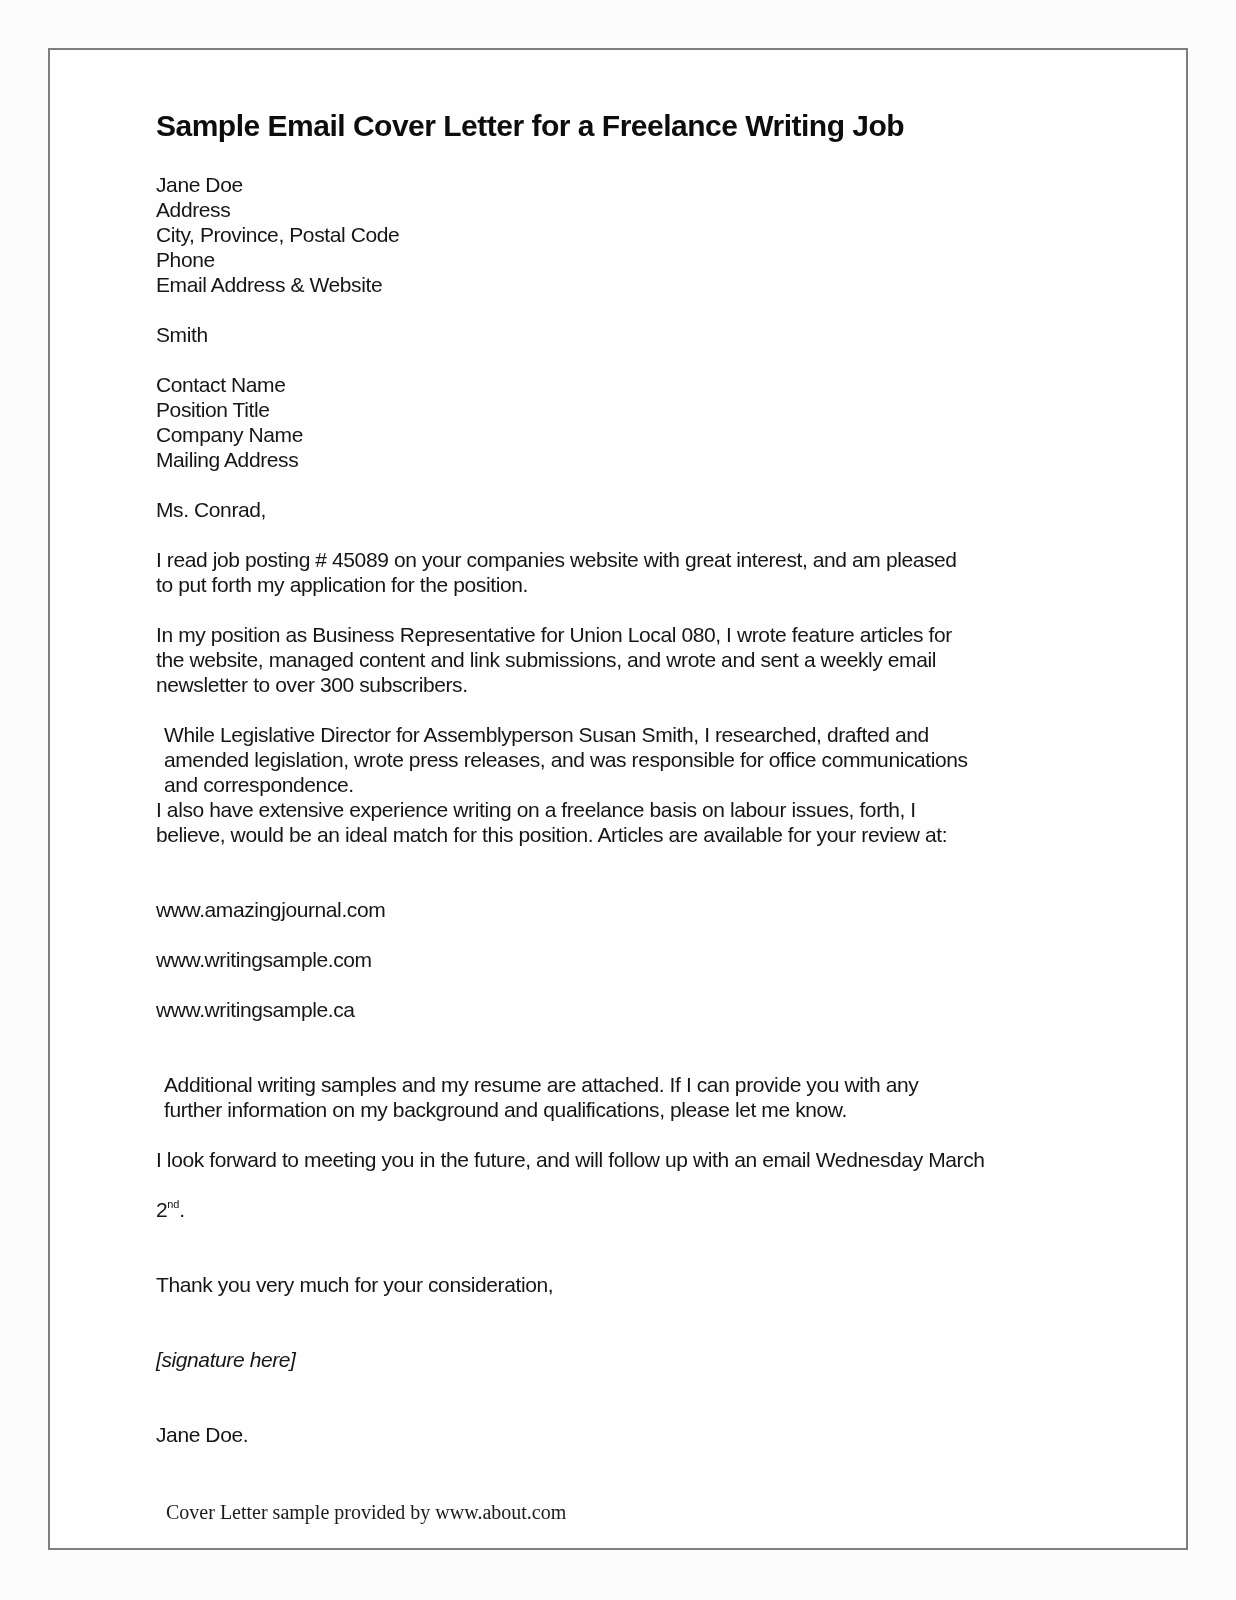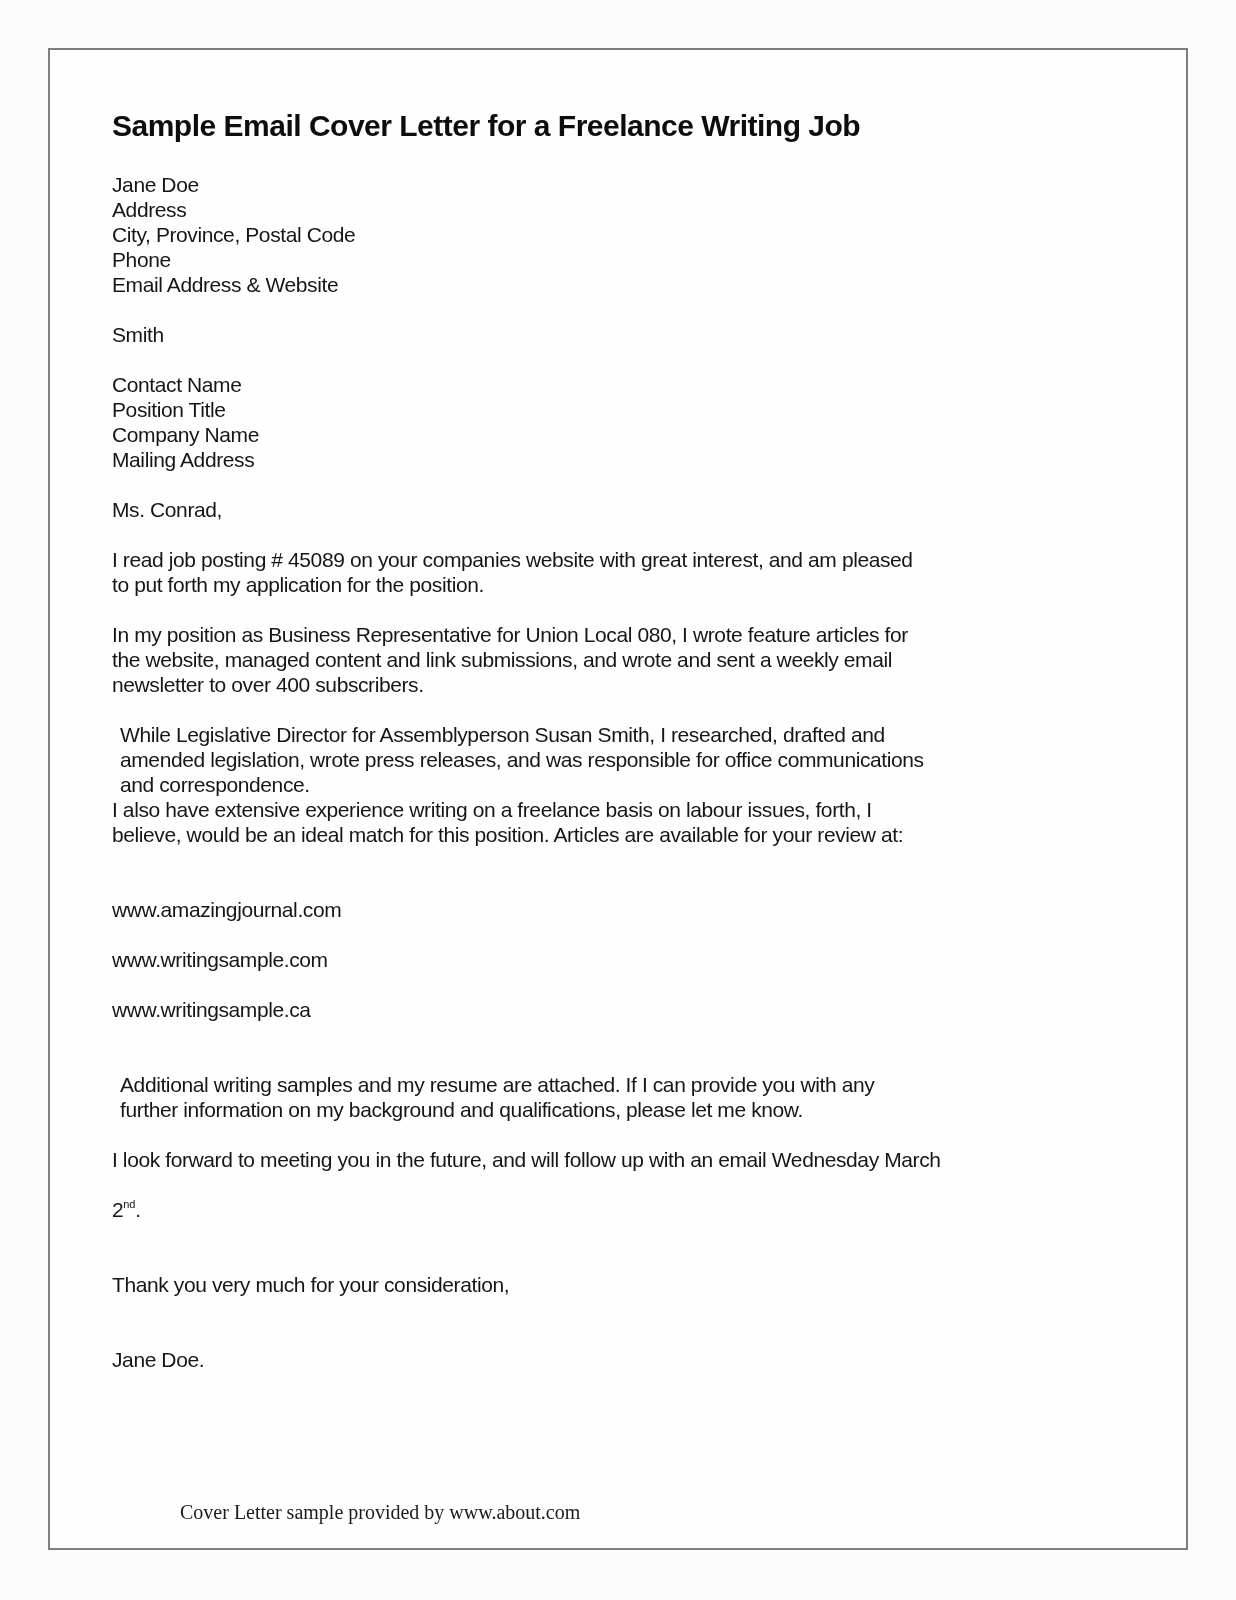--- a/index.html
+++ b/index.html
@@ -18,21 +18,21 @@
     position: absolute;
     left: 48px;
     top: 48px;
     width: 1140px;
     height: 1502px;
     border: 2px solid #7e7e7e;
     background: #fefefe;
     box-sizing: border-box;
   }
   .content {
-    padding: 58px 110px 0 62px;
+    padding: 58px 110px 0 106px;
     color: #161616;
     font-family: "Liberation Sans", "DejaVu Sans", sans-serif;
     font-size: 21px;
     line-height: 25px;
     letter-spacing: -0.4px;
   }
   .doc-title {
     margin: 0 0 28px 0;
     font-size: 30px;
     line-height: 36px;
@@ -60,21 +60,21 @@
     position: relative;
     top: -1px;
     vertical-align: super;
     line-height: 0;
   }
   .signature-placeholder {
     font-style: italic;
   }
   .footer-credit {
     position: absolute;
-    left: 130px;
+    left: 116px;
     bottom: 24px;
     font-family: "Liberation Serif", "DejaVu Serif", serif;
     font-size: 20px;
     letter-spacing: 0;
     color: #1b1b1b;
   }
 </style>
 </head>
 <body>
 
@@ -97,21 +97,21 @@
 Company Name
 Mailing Address</div>
 
       <div class="block">Ms. Conrad,</div>
 
       <div class="block">I read job posting # 45089 on your companies website with great interest, and am pleased
 to put forth my application for the position.</div>
 
       <div class="block">In my position as Business Representative for Union Local 080, I wrote feature articles for
 the website, managed content and link submissions, and wrote and sent a weekly email
-newsletter to over 400 subscribers.</div>
+newsletter to over 300 subscribers.</div>
 
       <div class="block tight">While Legislative Director for Assemblyperson Susan Smith, I researched, drafted and
 amended legislation, wrote press releases, and was responsible for office communications
 and correspondence.</div>
 
       <div class="block">I also have extensive experience writing on a freelance basis on labour issues, forth, I
 believe, would be an ideal match for this position. Articles are available for your review at:</div>
 
       <div class="block">
         <div class="line">www.amazingjournal.com</div>
@@ -122,20 +122,21 @@
       <div class="block tight">Additional writing samples and my resume are attached. If I can provide you with any
 further information on my background and qualifications, please let me know.</div>
 
       <div class="block">
         <div class="line">I look forward to meeting you in the future, and will follow up with an email Wednesday March</div>
         <div class="line"><span>2</span><sup class="ordinal">nd</sup><span>.</span></div>
       </div>
 
       <div class="block gap2">Thank you very much for your consideration,</div>
 
+      <div class="block gap2 signature-placeholder">[signature here]</div>
 
       <div class="block">Jane Doe.</div>
 
     </div>
 
     <div class="footer-credit">Cover Letter sample provided by www.about.com</div>
   </div>
 </div>
 
 </body></html>

